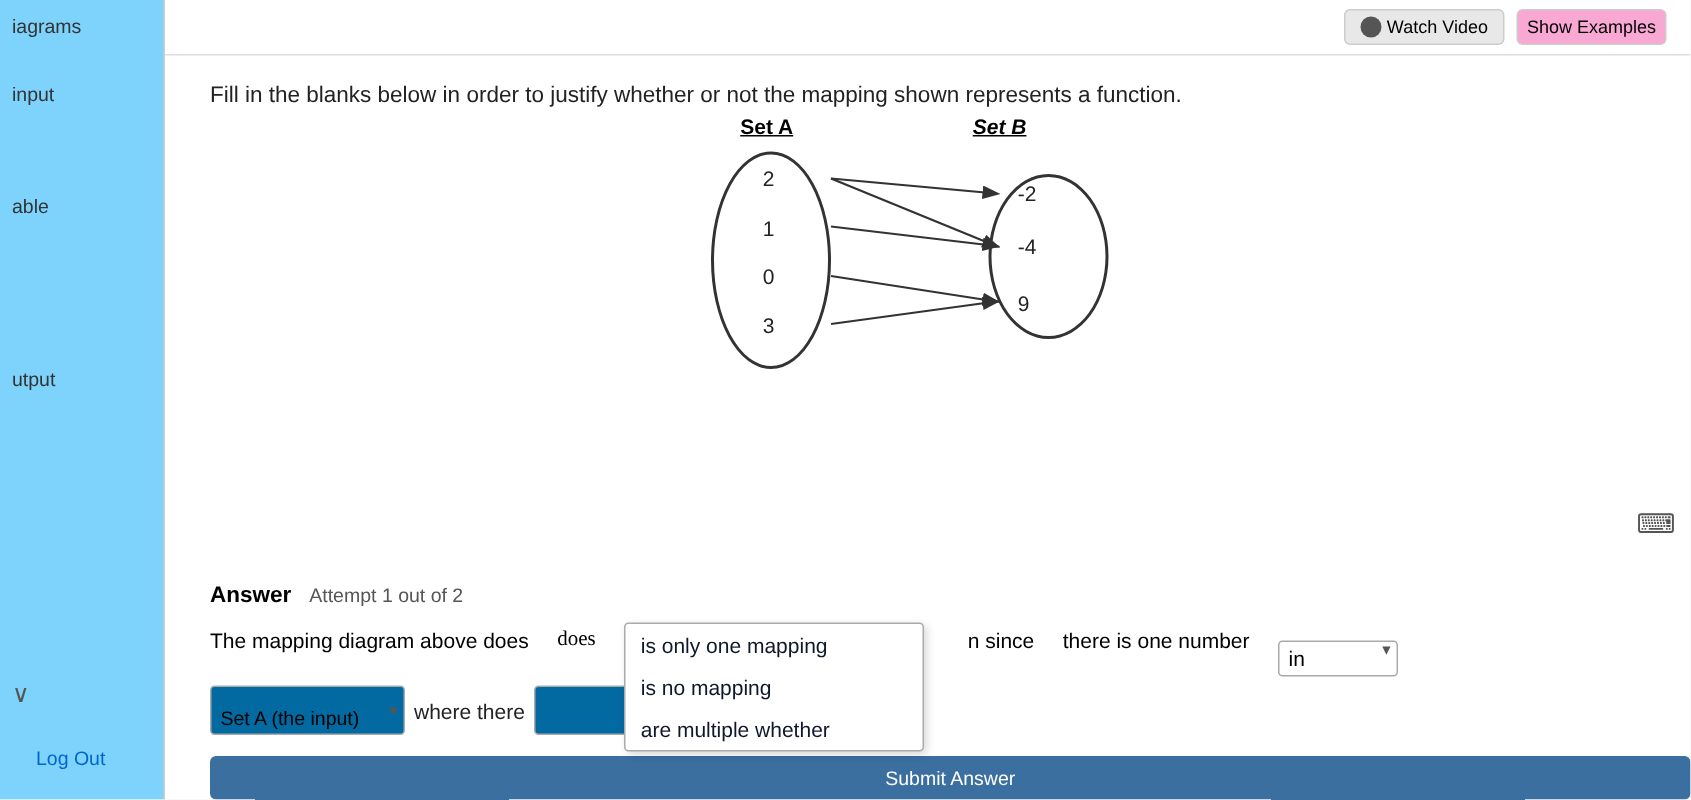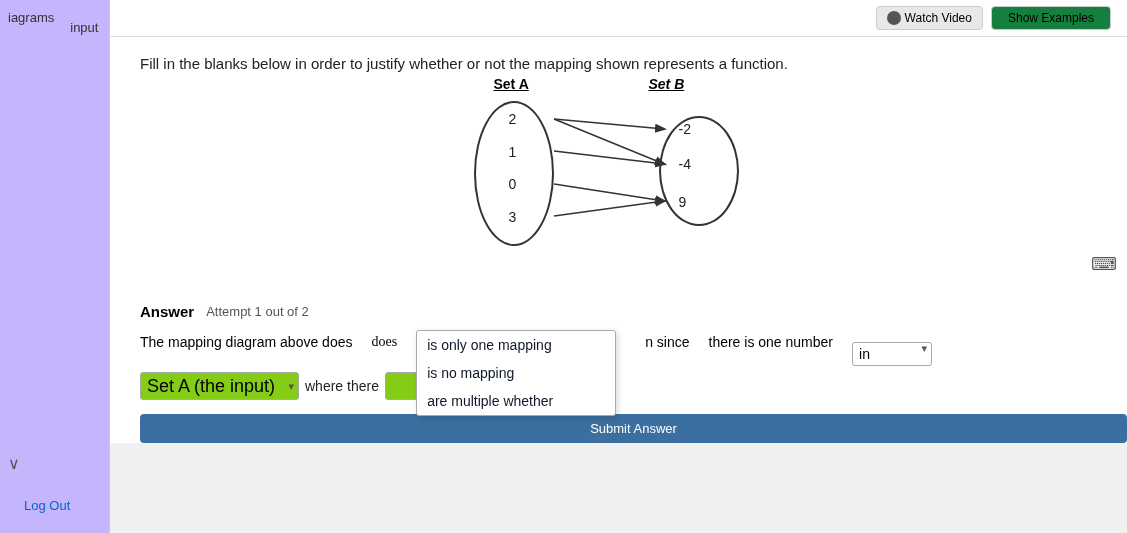--- a/index.html
+++ b/index.html
@@ -8,24 +8,24 @@
       background: #f0f0f0;
       width: 1127px;
       height: 533px;
       overflow: hidden;
       display: flex;
     }
 
     
     .sidebar {
       width: 110px;
-      background: #c4b5fd;
+      background: #7dd3fc;
       height: 533px;
       display: flex;
-      flex-direction: row;
+      flex-direction: column;
       border-right: 1px solid #ccc;
       position: relative;
     }
     .sidebar-item {
       padding: 10px 8px;
       font-size: 13px;
       color: #333;
       cursor: pointer;
     }
     .sidebar-bottom {
@@ -42,21 +42,21 @@
       left: 8px;
       font-size: 16px;
       color: #555;
       cursor: pointer;
     }
 
     
     .main {
       flex: 1;
       background: #fff;
-      height: 443px;
+      height: 533px;
       display: flex;
       flex-direction: column;
       padding: 0;
       position: relative;
     }
 
     
     .top-bar {
       display: flex;
       justify-content: flex-end;
@@ -78,24 +78,24 @@
       gap: 4px;
     }
     .watch-video-btn .circle-icon {
       width: 14px;
       height: 14px;
       border-radius: 50%;
       background: #555;
       display: inline-block;
     }
     .show-examples-btn {
-      background: #15803d;
+      background: #f9a8d4;
       border: 1px solid #ccc;
       border-radius: 4px;
-      padding: 4px 16px;
+      padding: 4px 6px;
       font-size: 12px;
       cursor: pointer;
     }
 
     
     .content {
       flex: 1;
       padding: 16px 20px 10px 30px;
       overflow: hidden;
     }
@@ -282,23 +282,23 @@
       align-items: center;
       gap: 6px;
       font-size: 14px;
       color: #222;
       margin-bottom: 6px;
     }
 
     .inline-dropdown {
       border: 1px solid #aaa;
       border-radius: 3px;
-      padding: 3px 20px 3px 6px;
-      font-size: 18px;
-      background: #84cc16;
+      padding: 13px 20px 3px 6px;
+      font-size: 13px;
+      background: #0369a1;
       cursor: pointer;
       appearance: none;
       -webkit-appearance: none;
       min-width: 130px;
       position: relative;
     }
   </style>
 </head>
 <body>
 

